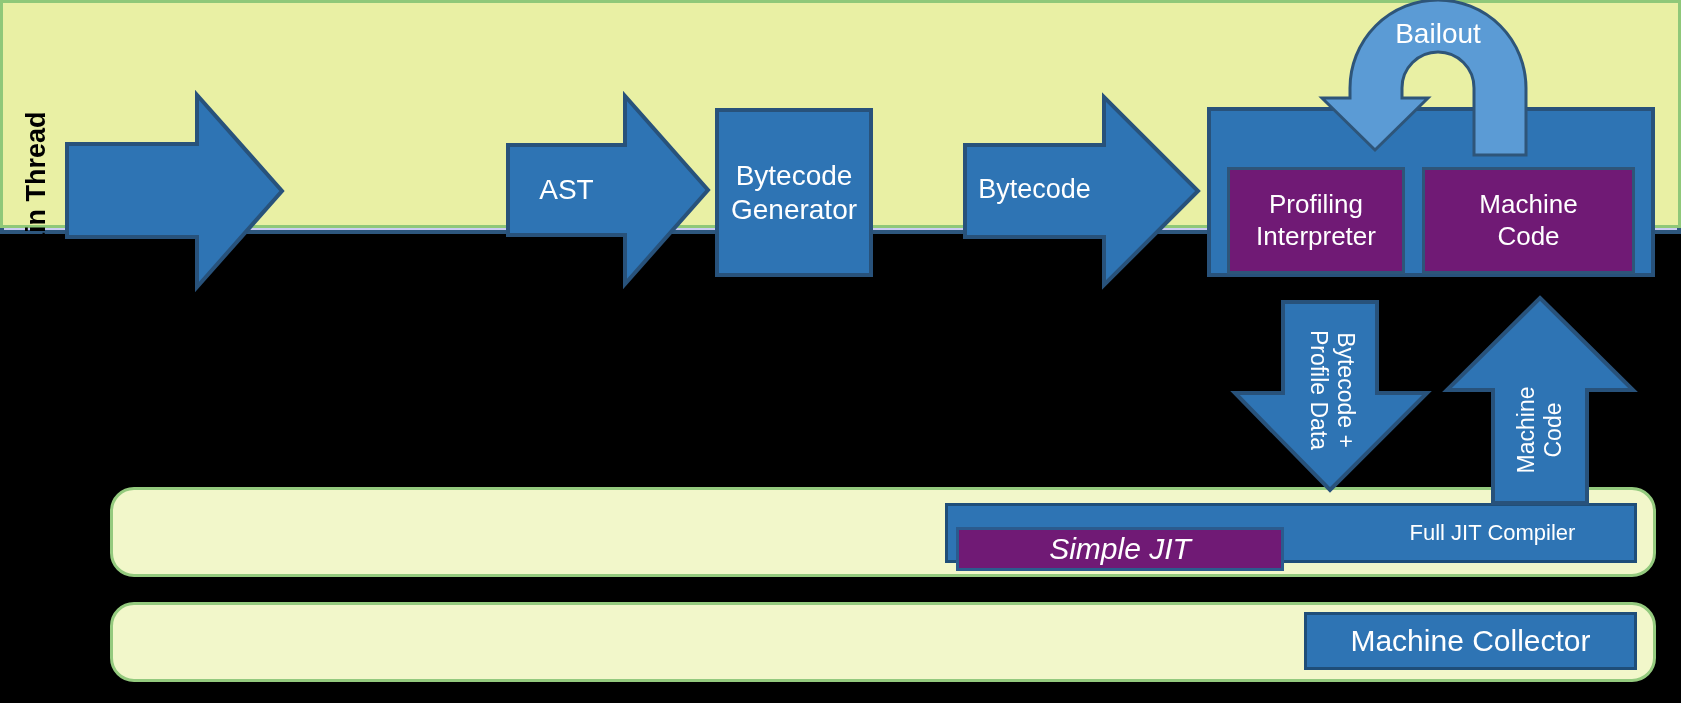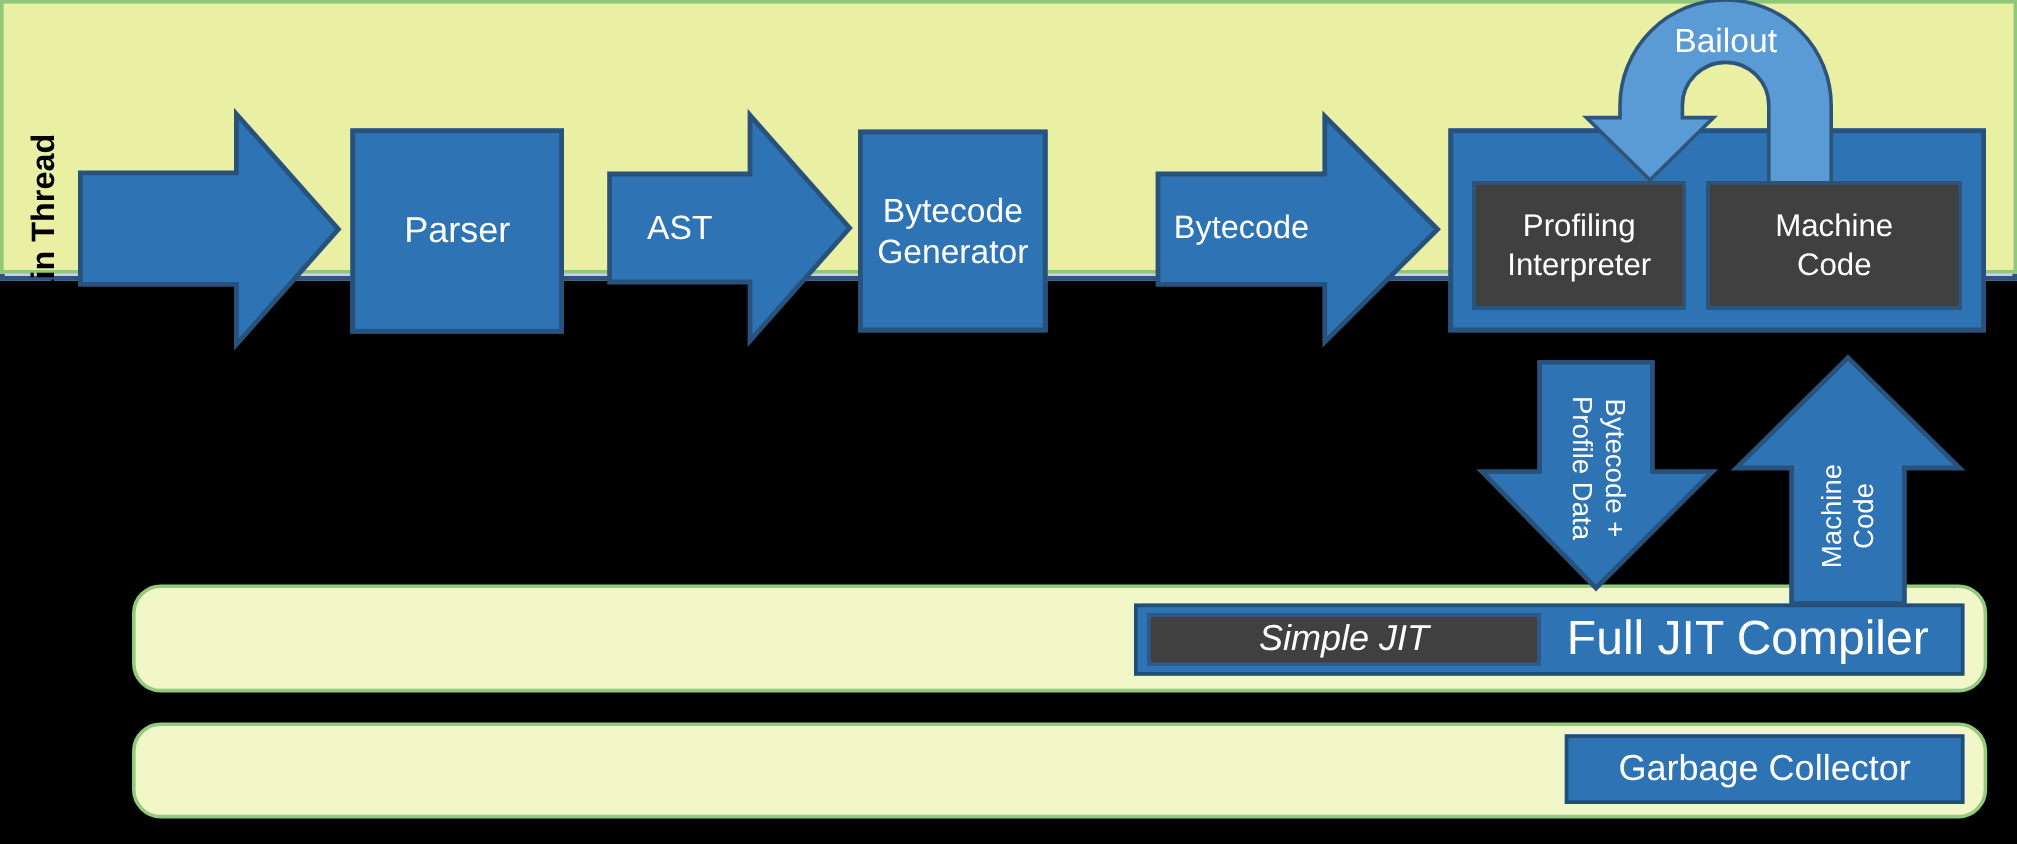--- a/index.html
+++ b/index.html
@@ -25,59 +25,58 @@
   .row1{top:487px;height:90px;}
   .row2{top:602px;height:80px;}
   .vlabel{
     color:#000;font-weight:bold;font-size:27px;line-height:1.12;
     transform:rotate(-90deg);
   }
   .bluebox{
     background:#2e74b4;border:4px solid #28527b;color:#fff;
   }
   .lightbox{
-    background:#404040;border:3px solid #2e5579;color:#fff;
+    background:#701a75;border:3px solid #2e5579;color:#fff;margin-top:16px;
   }
   .svglayer{position:absolute;left:0;top:0;width:1681px;height:703px;pointer-events:none;}
   .lbl{color:#fff;line-height:1.18;}
   .rotcw{transform:rotate(90deg);}
   .rotccw{transform:rotate(-90deg);}
 </style>
 </head>
 <body>
 
 <div class="canvas">
 
   <div class="abs z1 band-main"></div>
   <div class="abs z1 band-green"></div>
   <div class="abs z1 row row1"></div>
   <div class="abs z1 row row2"></div>
 
   <div class="abs z3 flexc vlabel" style="left:-64px;top:171px;width:200px;height:40px;white-space:nowrap;">Main Thread</div>
   <div class="abs z3 flexc vlabel" style="left:-47px;top:551px;width:200px;height:64px;">Additional Threads</div>
 
-  <div class="abs z1 flexc bluebox" style="left:292px;top:107px;width:178px;height:171px;font-size:30px;">Parser</div>
   <div class="abs z1 flexc bluebox" style="left:715px;top:108px;width:158px;height:169px;font-size:28px;line-height:1.2;">Bytecode Generator</div>
   <div class="abs z1 bluebox" style="left:1207px;top:107px;width:448px;height:170px;"></div>
   <div class="abs z1 bluebox" style="left:945px;top:503px;width:692px;height:60px;border-width:3px;border-color:#1f4e79;"></div>
 
   <svg class="svglayer z2" viewBox="0 0 1681 703">
     <polygon points="67,144 197,144 197,95 282,191 197,287 197,237 67,237" fill="#2e74b4" stroke="#28527b" stroke-width="4"></polygon>
     <polygon points="508,145 625,145 625,96 708,190 625,284 625,235 508,235" fill="#2e74b4" stroke="#28527b" stroke-width="4"></polygon>
     <polygon points="965,145 1104,145 1104,97 1198,191 1104,285 1104,237 965,237" fill="#2e74b4" stroke="#28527b" stroke-width="4"></polygon>
     <path d="M 1350 88 A 88 88 0 0 1 1526 88 L 1526 155 L 1474 155 L 1474 88 A 36 36 0 0 0 1402 88 L 1402 98 L 1428 98 L 1375 150 L 1322 98 L 1350 98 Z" fill="#5b9bd5" stroke="#2e5579" stroke-width="3"></path>
     <polygon points="1283,302 1377,302 1377,393 1427,393 1330,490 1235,393 1283,393" fill="#2e74b4" stroke="#28527b" stroke-width="4"></polygon>
     <polygon points="1540,298 1633,390 1587,390 1587,503 1493,503 1493,390 1447,390" fill="#2e74b4" stroke="#28527b" stroke-width="4"></polygon>
   </svg>
 
   <div class="abs z3 flexc lightbox" style="left:1227px;top:151px;width:178px;height:107px;font-size:26px;line-height:1.2;">Profiling Interpreter</div>
   <div class="abs z3 flexc lightbox" style="left:1422px;top:151px;width:213px;height:107px;font-size:26px;line-height:1.2;padding:0 45px;">Machine Code</div>
   <div class="abs z3 flexc lightbox" style="left:956px;top:511px;width:328px;height:44px;font-size:30px;border-color:#2b5b8e;font-style:italic;">Simple JIT</div>
-  <div class="abs z3 flexc bluebox" style="left:1304px;top:612px;width:333px;height:58px;font-size:30px;border-width:3px;border-color:#1f4e79;">Garbage Collector</div>
+  <div class="abs z3 flexc bluebox" style="left:1304px;top:612px;width:333px;height:58px;font-size:30px;border-width:3px;border-color:#1f4e79;">Machine Collector</div>
 
   <div class="abs z3 flexc lbl" style="left:963px;top:150px;width:143px;height:80px;font-size:27px;">Bytecode</div>
   <div class="abs z3 flexc lbl" style="left:506px;top:150px;width:121px;height:80px;font-size:28px;">AST</div>
   <div class="abs z3 flexc lbl" style="left:1355px;top:14px;width:166px;height:40px;font-size:28px;">Bailout</div>
   <div class="abs z3 flexc lbl rotcw" style="left:1262px;top:360px;width:140px;height:60px;font-size:23px;">Bytecode + Profile Data</div>
   <div class="abs z3 flexc lbl rotccw" style="left:1485px;top:400px;width:110px;height:60px;font-size:23px;">Machine Code</div>
-  <div class="abs z3 flexc lbl" style="left:1292px;top:503px;width:329px;height:60px;font-size:40px;">Full JIT Compiler</div>
+  <div class="abs z3 flexc lbl" style="left:1328px;top:503px;width:329px;height:60px;font-size:22px;">Full JIT Compiler</div>
 
 </div>
 
 </body></html>

